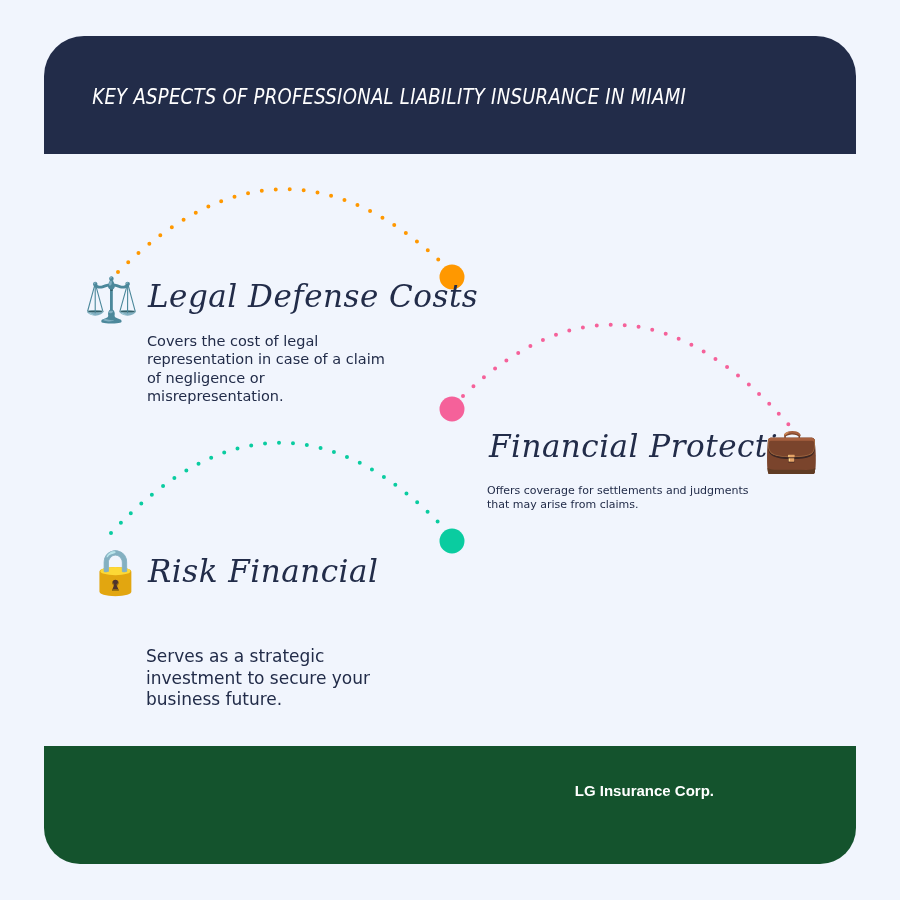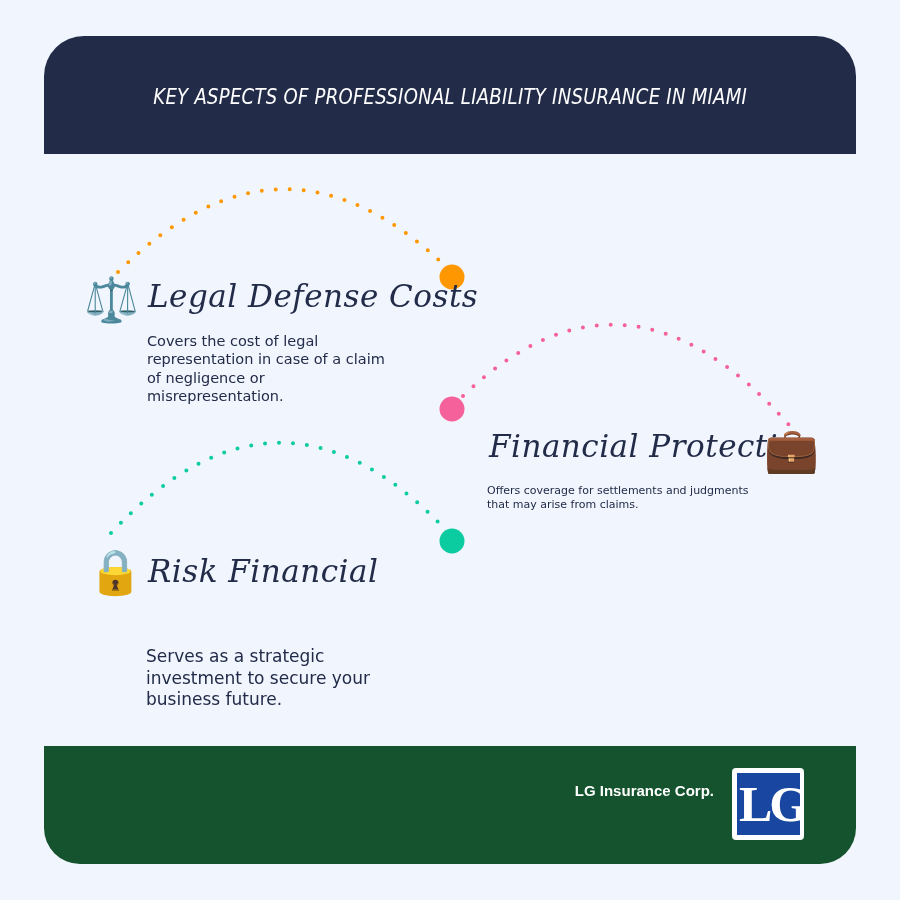--- a/index.html
+++ b/index.html
@@ -4,21 +4,21 @@
   <style>
     html, body { margin: 0; padding: 0; }
     body {
       width: 900px; height: 900px; position: relative; overflow: hidden;
       background: #f1f5fd;
       font-family: "DejaVu Sans", sans-serif;
     }
     .header {
       position: absolute; left: 44px; top: 36px; width: 812px; height: 118px;
       background: #222c49; border-radius: 40px 40px 0 0;
-      display: flex; align-items: center; justify-content: center;
+      display: flex; align-items: center; justify-content: flex-start;
     }
     .header-title {
       color: #ffffff; font-family: "DejaVu Sans", sans-serif;
       font-style: italic; font-size: 21px; letter-spacing: 0.3px;
       text-transform: uppercase; transform: scaleX(0.86); white-space: nowrap;
       margin-top: 4px;
     }
     svg.arcs { position: absolute; left: 0; top: 0; }
     .icon { position: absolute; font-size: 44px; line-height: 1; }
     .item-title {
@@ -82,18 +82,13 @@
 <div class="item-title" style="left:489px; top:428px;">Financial Protection</div>
 <div class="icon" style="left:764px; top:428px;">💼</div>
 <div class="item-desc" style="left:487px; top:484px; width:270px; font-size:11px;">Offers coverage for settlements and judgments that may arise from claims.</div>
 
 <div class="icon" style="left:88px; top:550px;">🔒</div>
 <div class="item-title" style="left:148px; top:553px;">Risk Financial</div>
 <div class="item-desc" style="left:146px; top:646px; width:260px; font-size:17px;">Serves as a strategic investment to secure your business future.</div>
 
 <div class="footer">
   <div class="company-name">LG Insurance Corp.</div>
-  <div class="logo">
-    <div class="logo-inner">
-      <div class="logo-text">LG</div>
-    </div>
-  </div>
 </div>
 
 </body></html>

